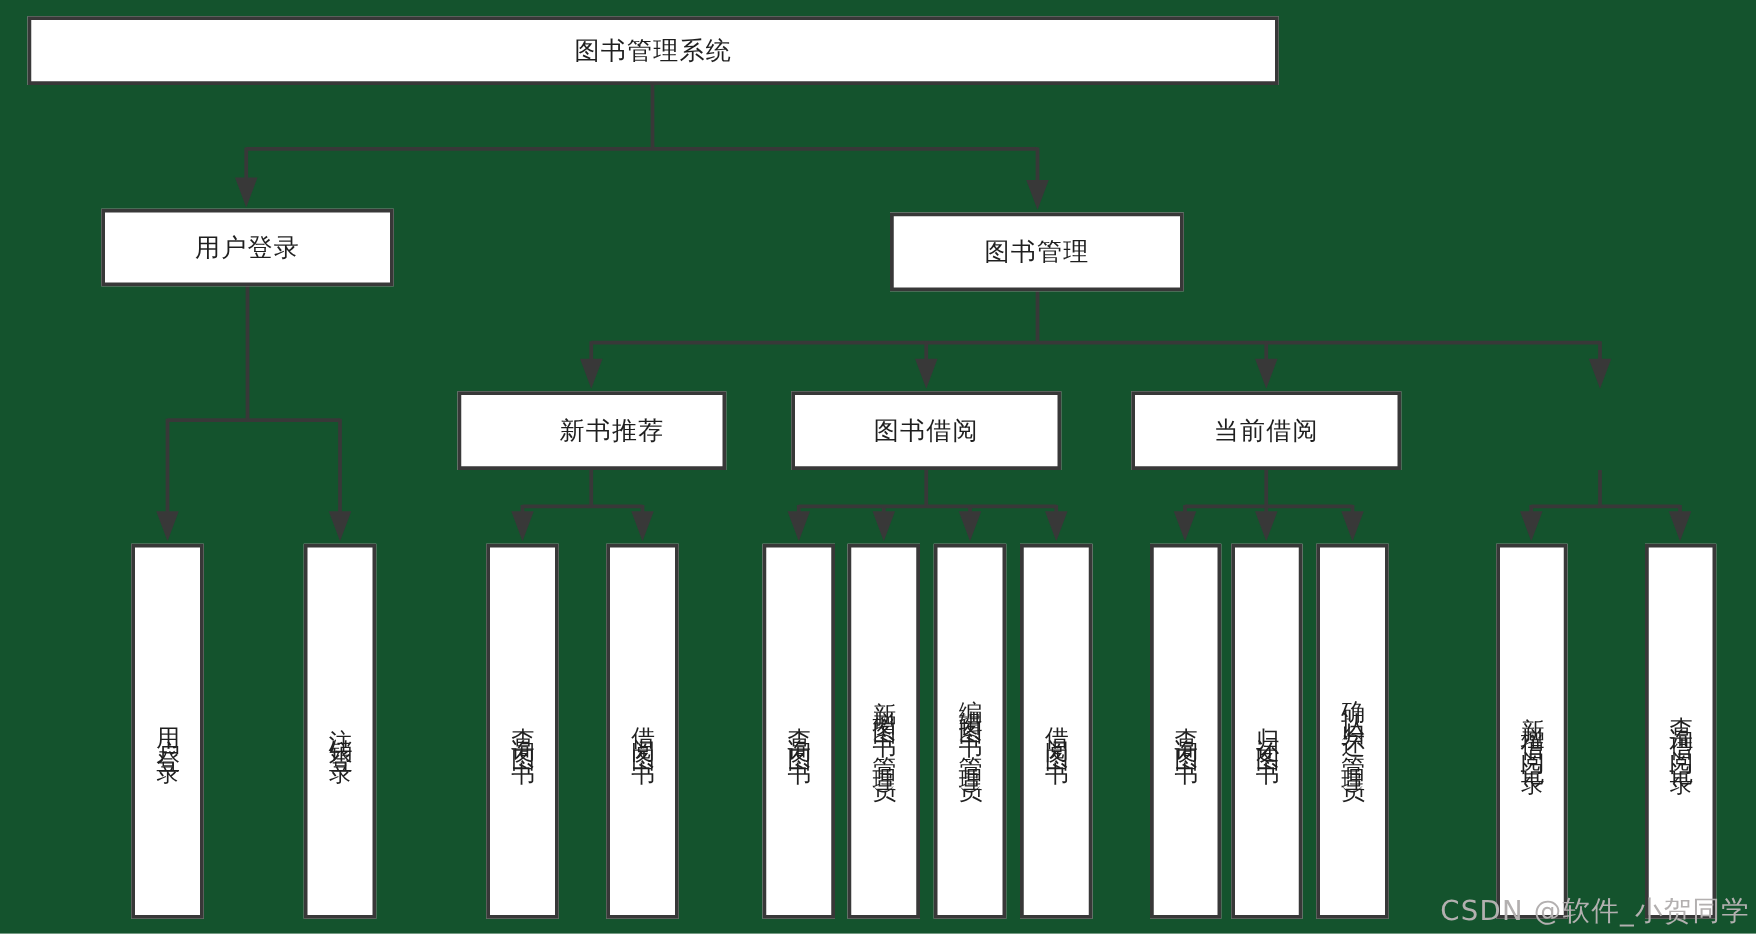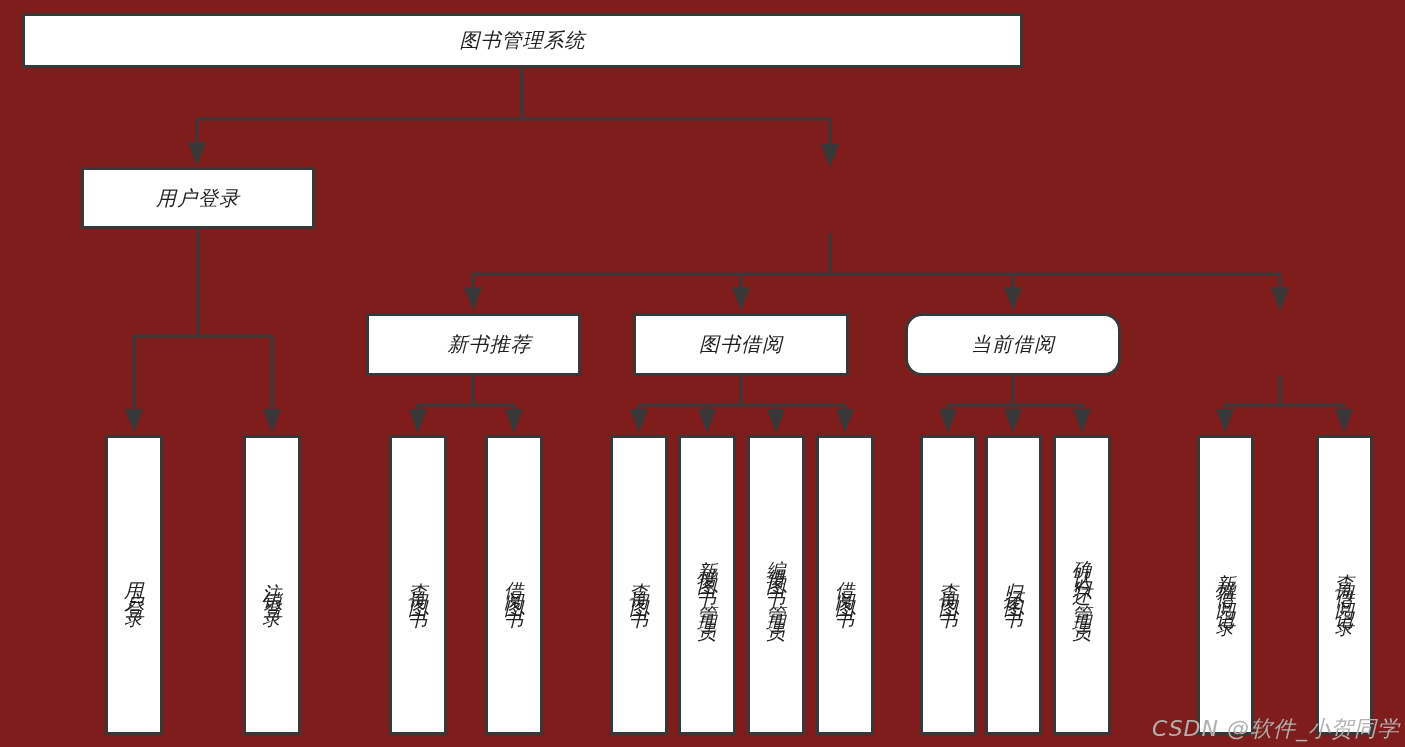--- a/index.html
+++ b/index.html
@@ -1,23 +1,22 @@
 <!DOCTYPE html>
 <html><head>
 <meta charset="utf-8">
 <style>
   html, body { margin: 0; padding: 0; background: #ffffff; }
   .canvas {
     position: relative;
     width: 1405px;
     height: 747px;
-    background: #7f1d1d;
+    background: #14532d;
     font-family: "DejaVu Sans", sans-serif;
     overflow: hidden;
-    font-style: italic;
   }
   svg.connectors {
     position: absolute;
     left: 0; top: 0;
     width: 1405px; height: 747px;
     z-index: 1;
   }
   .node {
     position: absolute;
     box-sizing: border-box;
@@ -120,28 +119,31 @@
     </g>
   </svg>
 
   <div class="node h-node" style="left:22px; top:13px; width:1001px; height:55px;">
     <span>图书管理系统</span>
   </div>
 
   <div class="node h-node" style="left:81px; top:167px; width:234px; height:62px;">
     <span>用户登录</span>
   </div>
+  <div class="node h-node" style="left:712px; top:170px; width:235px; height:63px;">
+    <span>图书管理</span>
+  </div>
 
   <div class="node h-node" style="left:366px; top:313px; width:215px; height:63px;padding-left:32px;">
     <span>新书推荐</span>
   </div>
   <div class="node h-node" style="left:633px; top:313px; width:216px; height:63px;">
     <span>图书借阅</span>
   </div>
-  <div class="node h-node" style="left:905px; top:313px; width:216px; height:63px;border-radius:17px;">
+  <div class="node h-node" style="left:905px; top:313px; width:216px; height:63px;">
     <span>当前借阅</span>
   </div>
 
   <div class="node v-node" style="left:105px; top:435px; width:58px; height:300px;">
     <span class="vtext">用户登录</span>
   </div>
   <div class="node v-node" style="left:243px; top:435px; width:58px; height:300px;">
     <span class="vtext">注销登录</span>
   </div>
 

